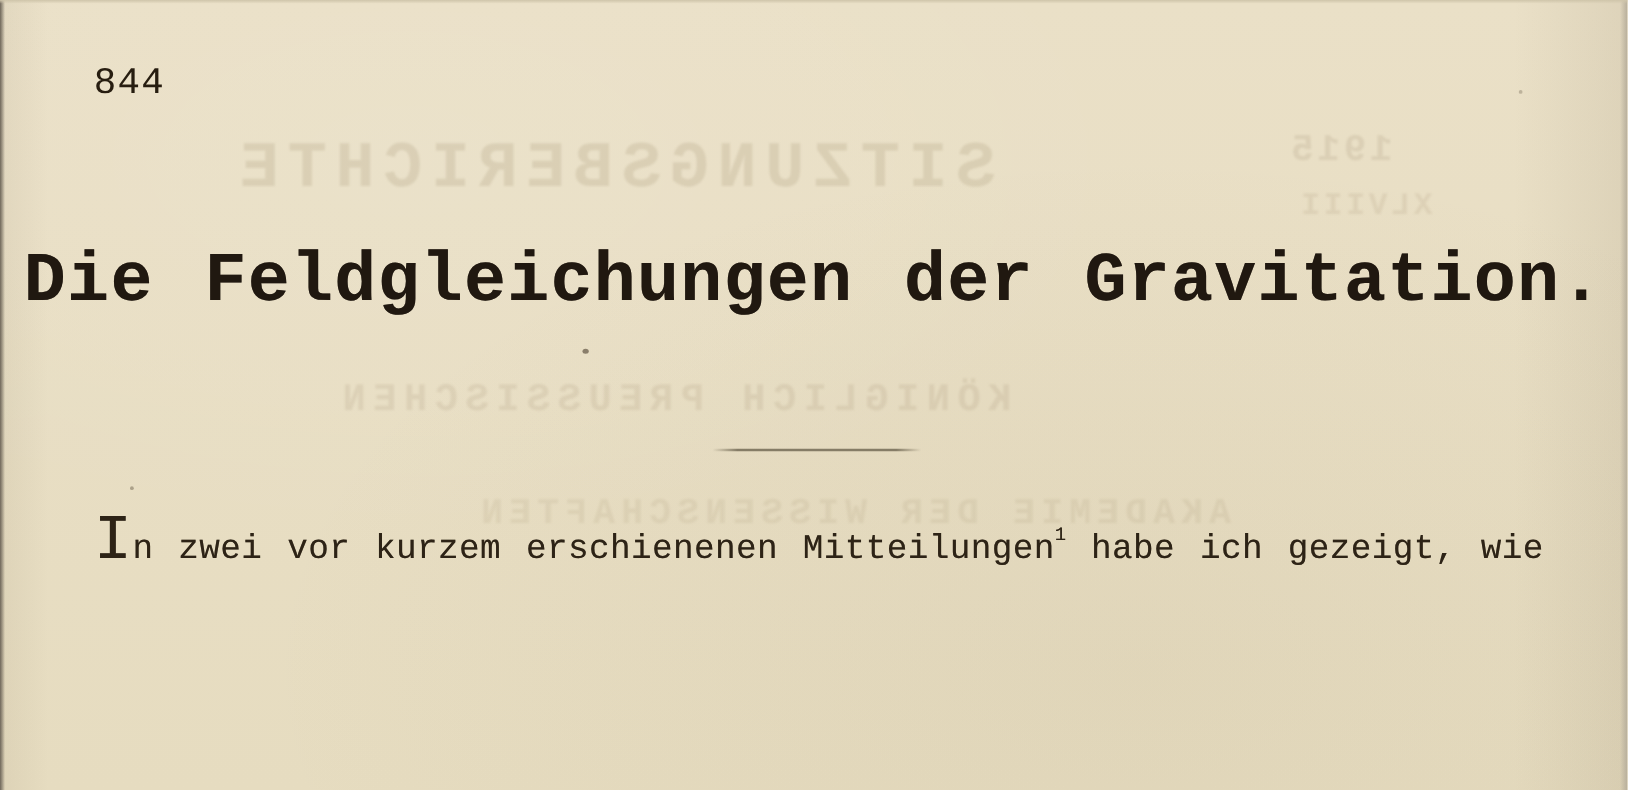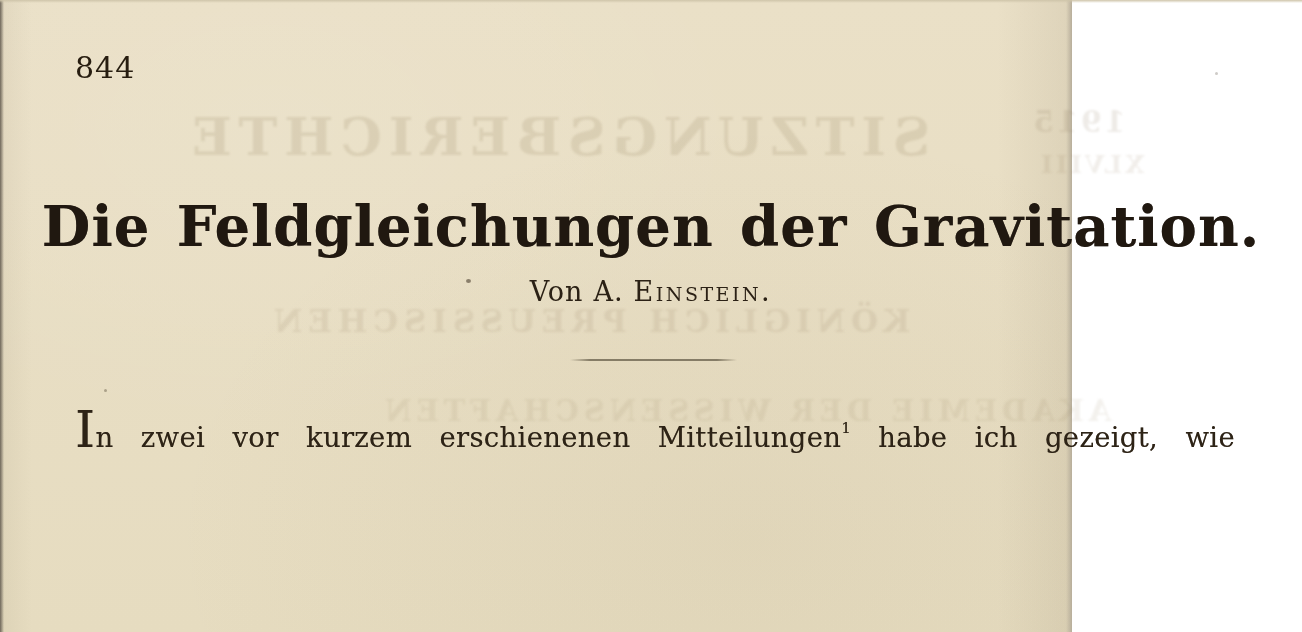--- a/index.html
+++ b/index.html
@@ -3,28 +3,29 @@
 <meta charset="utf-8">
 <style>
   html, body { margin: 0; padding: 0; }
   body {
     width: 1302px; height: 632px;
     overflow: hidden;
     font-family: "DejaVu Serif", "Liberation Serif", serif;
   }
   .paper {
     position: relative;
-    width: 1072px; height: 632px;
+    width: 1302px; height: 632px;
     background-color: #e8dec4;
     background-image:
       radial-gradient(ellipse at 25% 20%, rgba(255,255,255,0.07), transparent 45%),
       radial-gradient(ellipse at 70% 85%, rgba(120,100,60,0.06), transparent 55%),
       linear-gradient(90deg, rgba(110,95,70,0.08) 0%, transparent 3%, transparent 93%, rgba(110,95,70,0.10) 100%),
       linear-gradient(#eae0c7, #e6dcc0);
     color: #2b2115;
+    font-family: Liberation Mono, monospace;
   }
   
   .edge-left  { position:absolute; left:0;   top:0; width:4px;  height:632px; background:linear-gradient(90deg,#6f675a,rgba(111,103,90,0)); }
   .edge-right { position:absolute; right:0;  top:0; width:6px;  height:632px; background:linear-gradient(270deg,#b7ae9b,rgba(183,174,155,0)); }
   .edge-top   { position:absolute; left:0;   top:0; width:1302px; height:3px; background:linear-gradient(#cfc5aa,rgba(207,197,170,0)); }
 
   
   .ghost {
     position: absolute;
     transform: scaleX(-1);
@@ -112,21 +113,20 @@
   <div class="ghost ghost-line3">AKADEMIE DER WISSENSCHAFTEN</div>
 
   <div class="content">
 
     <div class="runhead">
       <span class="page-number">844</span>
     </div>
 
     <div class="title">Die Feldgleichungen der Gravitation.</div>
 
-    <div class="byline"><span>Von</span><span class="gap"></span><span>A.</span><span class="gap"></span><span class="sc">Einstein.</span></div>
 
     <div class="rule"></div>
 
     <div class="paragraph">
       <div class="line"><span class="initial">I</span><span>n zwei vor kurzem erschienenen Mitteilungen</span><sup class="fnmark">1</sup>
         <span>habe ich gezeigt, wie</span>
       </div>
     </div>
 
   </div>

